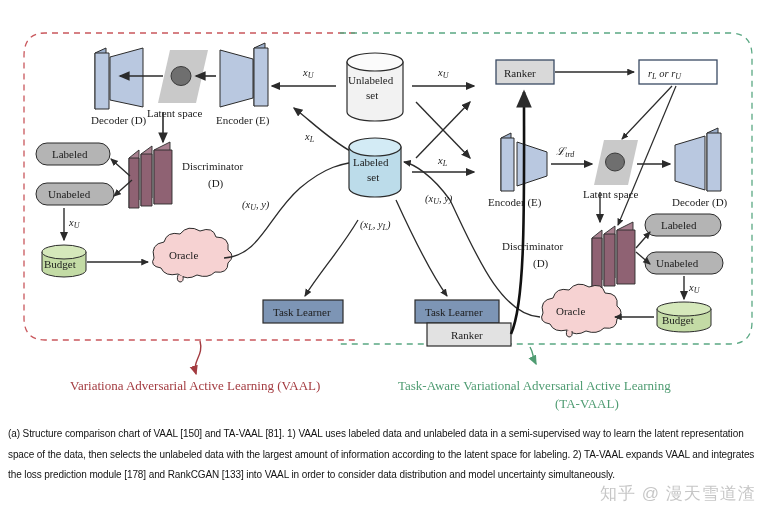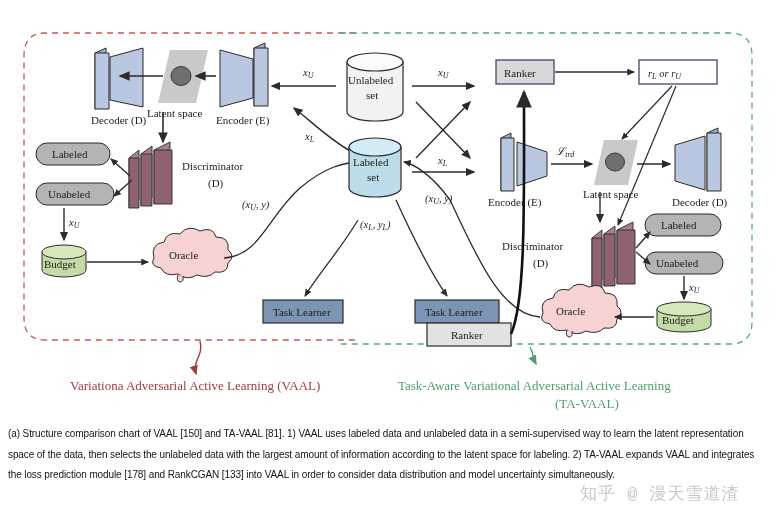--- a/index.html
+++ b/index.html
@@ -7,22 +7,22 @@
        font-family:"Liberation Serif",serif;color:#1a1a1a;}
   #root{position:relative;width:776px;height:529px;}
   svg#diagram{position:absolute;left:0;top:0;width:776px;height:420px;}
   .lbl{font-family:"Liberation Serif",serif;font-size:11px;fill:#1c1c1c;}
   .lbl-it{font-family:"Liberation Serif",serif;font-size:10.5px;font-style:italic;fill:#1c1c1c;}
   .cap-red{font-family:"Liberation Serif",serif;font-size:13px;fill:#a33b40;}
   .cap-grn{font-family:"Liberation Serif",serif;font-size:13px;fill:#4f9c72;}
   #caption{position:absolute;left:8px;top:424px;width:762px;
            font-family:"Liberation Sans",sans-serif;font-size:10px;
            line-height:20.6px;color:#131313;letter-spacing:-0.1px;}
-  #watermark{position:absolute;left:580px;top:482px;width:172px;height:28px;
-             font-family:Liberation Mono, monospace;font-size:17px;
+  #watermark{position:absolute;left:600px;top:482px;width:172px;height:28px;
+             font-family:Liberation Sans, sans-serif;font-size:17px;
              color:rgba(120,120,120,0.42);letter-spacing:1px;
              pointer-events:none;white-space:nowrap;}
 </style>
 </head>
 <body>
 
 <div id="root">
 
 <svg id="diagram" viewBox="0 0 776 420">
   <defs>

